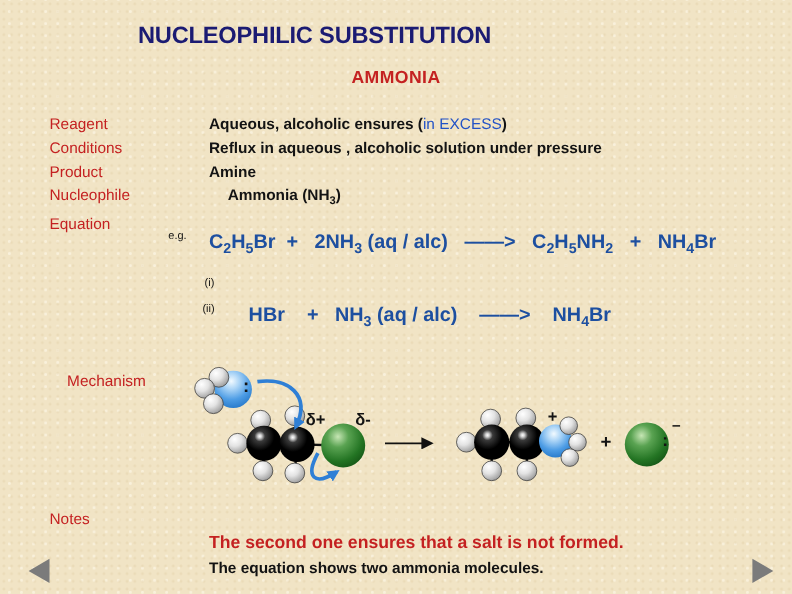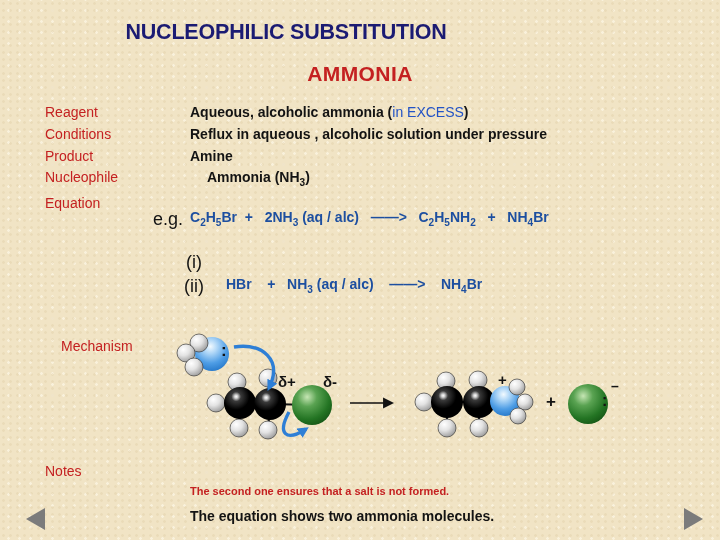--- a/index.html
+++ b/index.html
@@ -13,28 +13,28 @@
     background-size:7px 7px, 11px 11px;
     background-position:0 0, 3px 5px;
   }
   .abs { position:absolute; }
   .title {
     position:absolute; top:20px; left:0; width:572px; text-align:center;
     color:#1b1b73; font-weight:bold; font-size:21.5px; letter-spacing:-0.2px;
   }
   .subtitle {
     position:absolute; top:62px; left:0; width:720px; text-align:center;
-    color:#c42121; font-weight:bold; font-size:21px; letter-spacing:.4px;
+    color:#c42121; font-weight:bold; font-size:16px; letter-spacing:.4px;
   }
   .lbl { color:#c42121; font-weight:normal; font-size:14px; white-space:pre; }
   .val { color:#131313; font-weight:bold; font-size:14px; white-space:pre; }
-  .blue { color:#1d4fa0; font-weight:bold; font-size:14px; white-space:pre; }
+  .blue { color:#1d4fa0; font-weight:bold; font-size:18px; white-space:pre; }
   .excess { color:#2353c6; font-weight:normal; }
-  .plain { color:#131313; font-weight:normal; font-size:18px; white-space:pre; }
-  .red-note { color:#c42121; font-weight:bold; font-size:11px; white-space:pre; }
+  .plain { color:#131313; font-weight:normal; font-size:10px; white-space:pre; }
+  .red-note { color:#c42121; font-weight:bold; font-size:16px; white-space:pre; }
   sub { font-size:72%; }
   .mech-label { color:#131313; font-weight:bold; position:absolute; line-height:1; }
   .nav-prev {
     position:absolute; left:26px; top:508px; width:0; height:0; cursor:pointer;
     border-top:11px solid transparent; border-bottom:11px solid transparent;
     border-right:19px solid #7b7b7b;
   }
   .nav-next {
     position:absolute; left:684px; top:508px; width:0; height:0; cursor:pointer;
     border-top:11px solid transparent; border-bottom:11px solid transparent;
@@ -44,21 +44,21 @@
 </style>
 </head>
 <body>
 
 <div class="slide">
 
   <div class="title">NUCLEOPHILIC SUBSTITUTION</div>
   <div class="subtitle">AMMONIA</div>
 
   <span class="abs lbl" style="left:45px; top:104px;">Reagent</span>
-  <span class="abs val" style="left:190px; top:104px;"><span>Aqueous, alcoholic ammonia (</span><span class="excess">in EXCESS</span><span>)</span></span>
+  <span class="abs val" style="left:190px; top:104px;"><span>Aqueous, alcoholic ensures (</span><span class="excess">in EXCESS</span><span>)</span></span>
 
   <span class="abs lbl" style="left:45px; top:126px;">Conditions</span>
   <span class="abs val" style="left:190px; top:126px;">Reflux in aqueous , alcoholic solution under pressure</span>
 
   <span class="abs lbl" style="left:45px; top:148px;">Product</span>
   <span class="abs val" style="left:190px; top:148px;">Amine</span>
 
   <span class="abs lbl" style="left:45px; top:169px;">Nucleophile</span>
   <span class="abs val" style="left:190px; top:169px;margin-left:17px;">Ammonia (NH<sub>3</sub>)</span>
 

